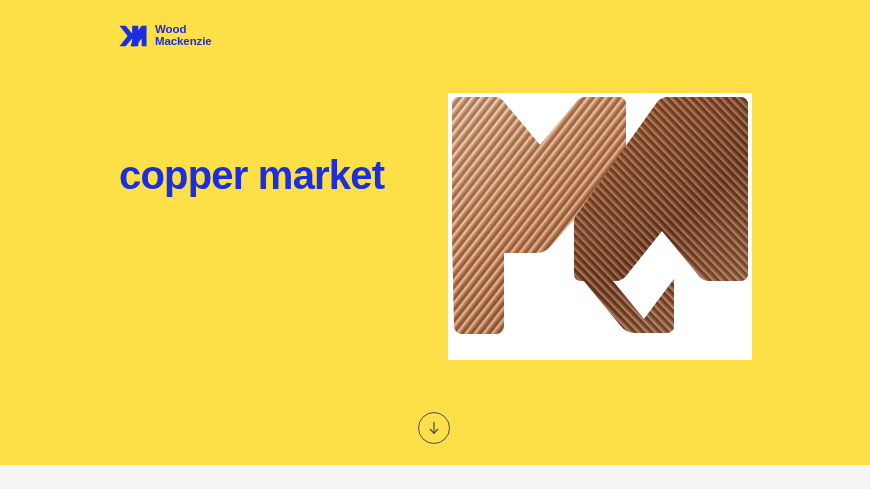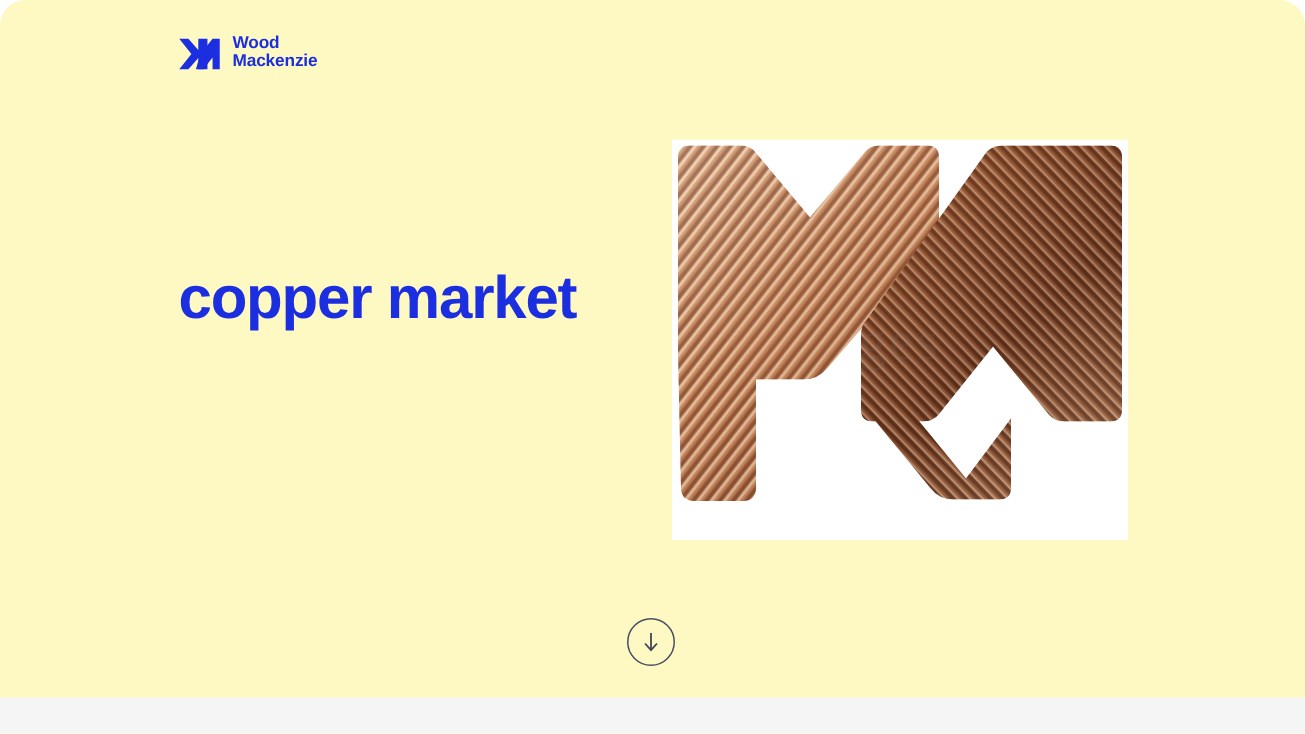--- a/index.html
+++ b/index.html
@@ -12,22 +12,21 @@
     overflow: hidden;
     background: #ffffff;
     font-family: "Liberation Sans", sans-serif;
     -webkit-font-smoothing: antialiased;
   }
 
   .page {
     position: relative;
     width: 870px;
     height: 489px;
-    background: #fef9c3;
-    border-radius: 17px;
+    background: #fde047;
   }
 
   
   .header {
     position: absolute;
     left: 0;
     top: 0;
     width: 870px;
     height: 78px;
   }
@@ -82,21 +81,20 @@
     letter-spacing: -0.8px;
     white-space: nowrap;
   }
   .headline .line-1 {
     display: block;
     font-weight: 400;
   }
   .headline .line-2 {
     display: block;
     font-weight: 700;
-    margin-top: 24px;
   }
 
   
   .artwork {
     position: absolute;
     left: 448px;
     top: 93px;
     width: 304px;
     height: 267px;
   }

